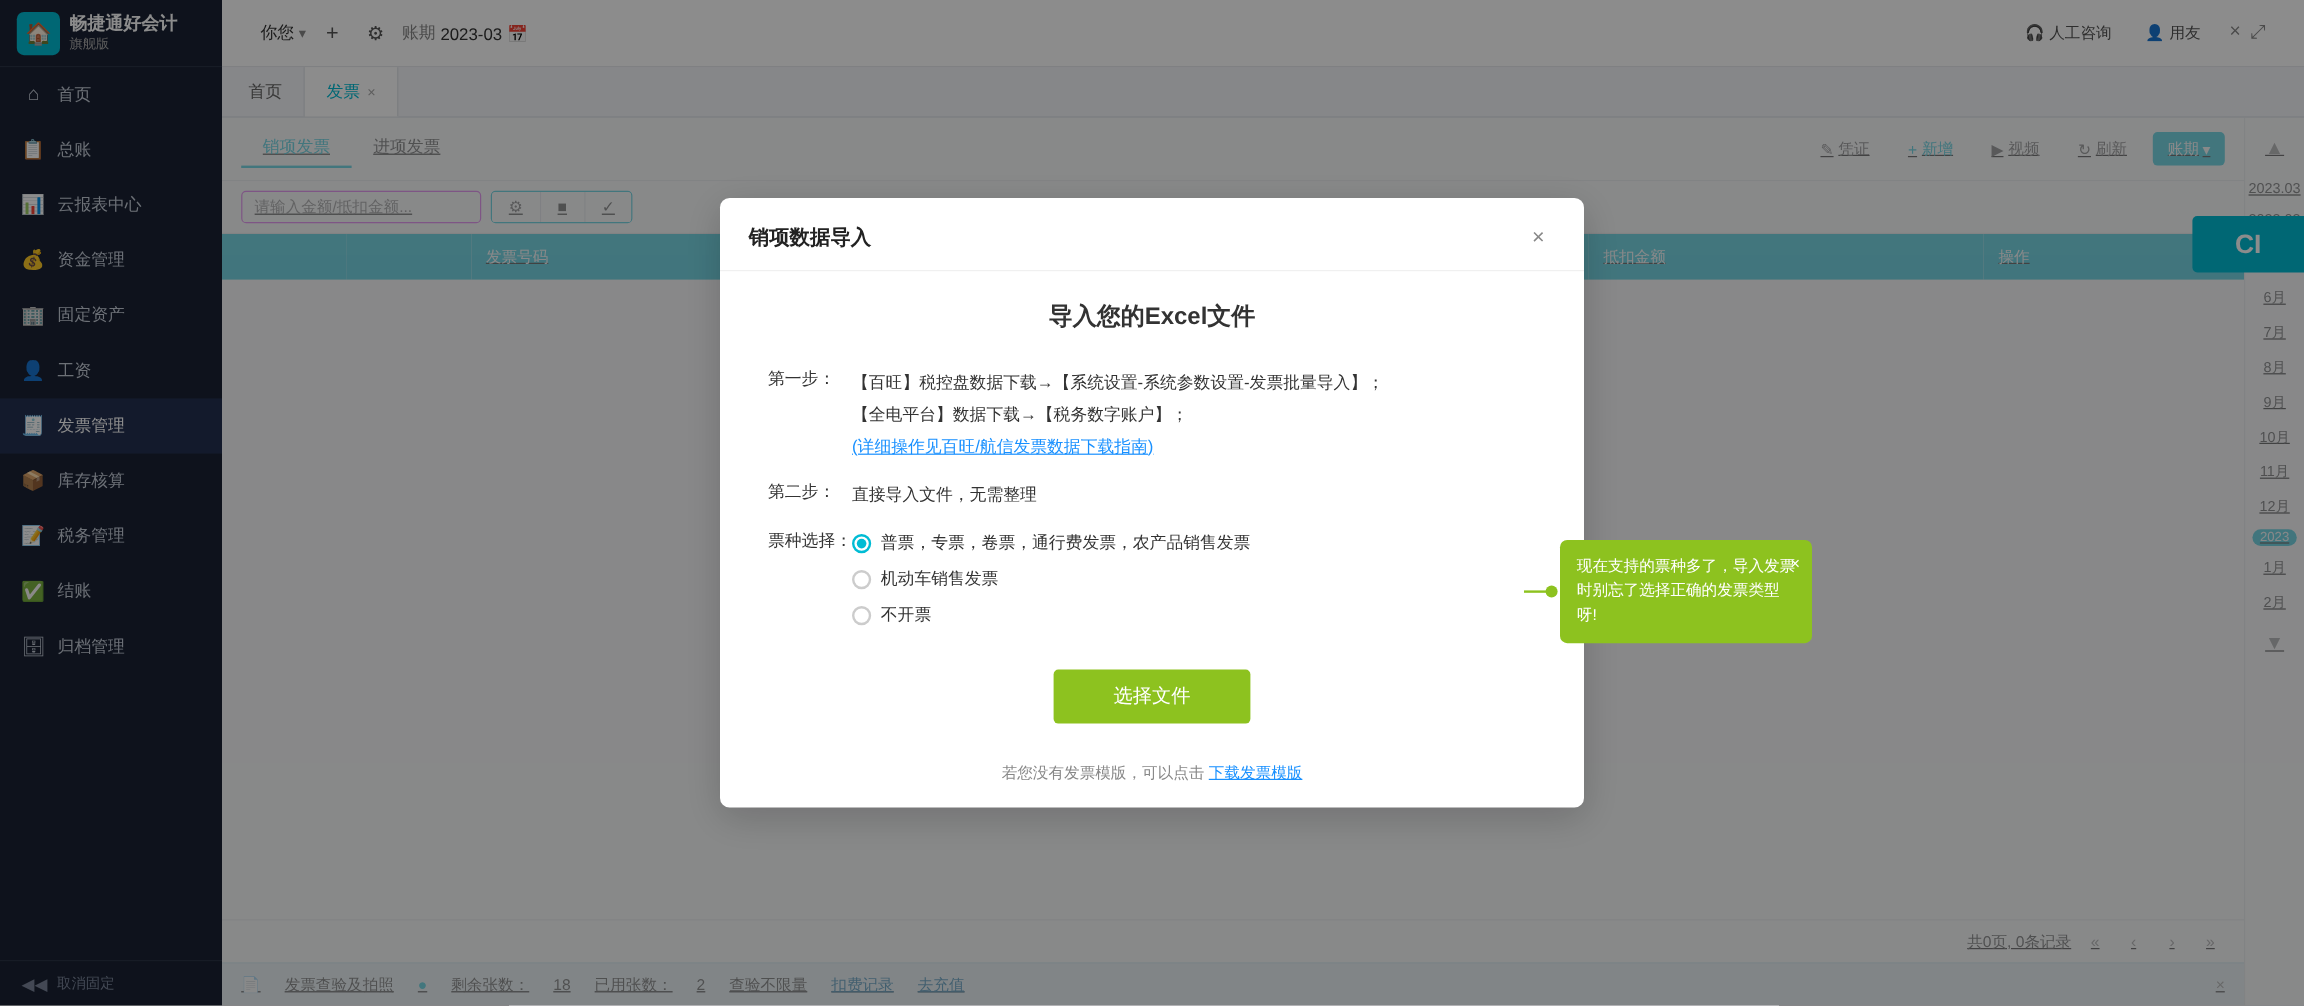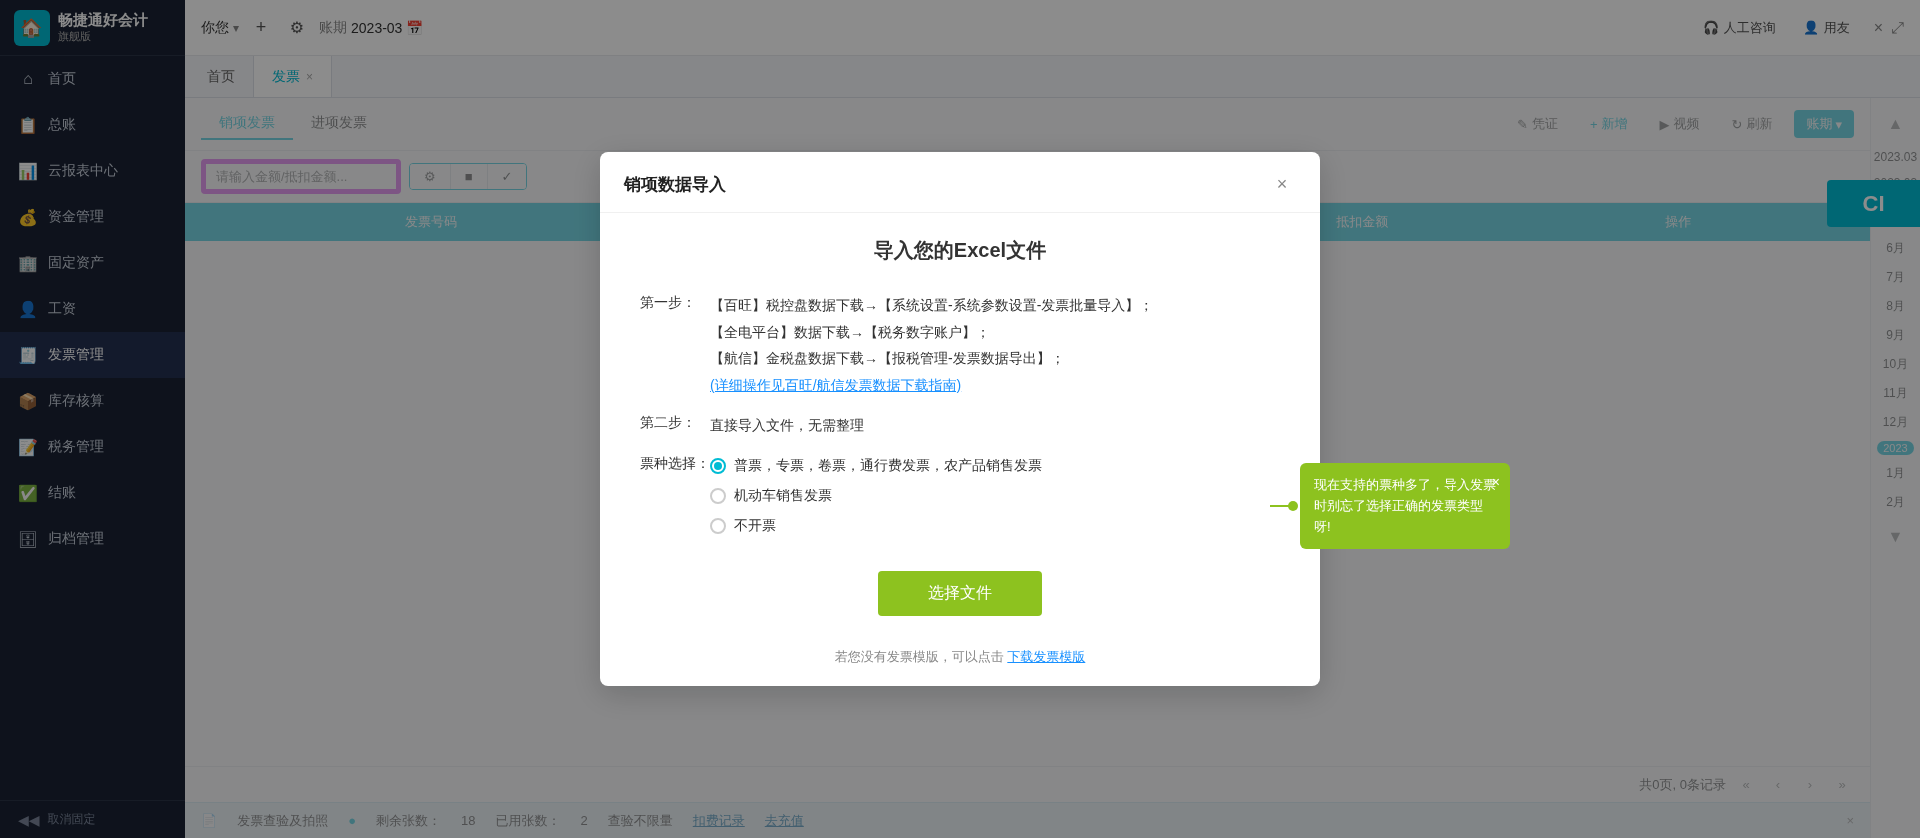--- a/index.html
+++ b/index.html
@@ -20,56 +20,56 @@
     .sidebar-item { display: flex; align-items: center; padding: 13px 18px; cursor: pointer; color: #c5ccd8; font-size: 14px; transition: background 0.2s; }
     .sidebar-item.active { background: #243050; color: #fff; }
     .sidebar-item-icon { width: 20px; height: 20px; margin-right: 10px; display: flex; align-items: center; justify-content: center; font-size: 16px; }
     .sidebar-bottom { padding: 10px 18px; color: #7a8499; font-size: 12px; display: flex; align-items: center; cursor: pointer; border-top: 1px solid #2a3346; }
     .sidebar-bottom-icon { margin-right: 8px; font-size: 14px; }
 
     
     .main-area { flex: 1; display: flex; flex-direction: column; height: 100%; overflow: hidden; }
 
     
-    .topbar { height: 56px; background: #fff; display: flex; align-items: center; padding: 0 16px; border-bottom: 1px solid #e8eaed; gap: 8px; flex-shrink: 0; }
+    .topbar { height: 56px; background: #fff; display: flex; align-items: center; padding: 0 32px; border-bottom: 1px solid #e8eaed; gap: 8px; flex-shrink: 0; }
     .topbar-company { display: flex; align-items: center; gap: 4px; font-size: 14px; color: #333; cursor: pointer; }
     .topbar-company-arrow { font-size: 12px; color: #888; }
     .topbar-plus { width: 28px; height: 28px; display: flex; align-items: center; justify-content: center; font-size: 18px; color: #555; cursor: pointer; }
     .topbar-gear { width: 28px; height: 28px; display: flex; align-items: center; justify-content: center; font-size: 16px; color: #555; cursor: pointer; }
     .topbar-period { display: flex; align-items: center; gap: 4px; font-size: 14px; color: #333; }
     .topbar-period-label { color: #888; }
     .topbar-period-value { color: #333; font-weight: 500; }
     .topbar-period-icon { font-size: 14px; color: #00bcd4; }
     .topbar-spacer { flex: 1; }
     .topbar-support { display: flex; align-items: center; gap: 4px; color: #555; font-size: 13px; cursor: pointer; }
     .topbar-user { display: flex; align-items: center; gap: 4px; color: #555; font-size: 13px; cursor: pointer; margin-left: 20px; }
 
     
     .tabbar { height: 42px; background: #f5f6fa; display: flex; align-items: stretch; border-bottom: 1px solid #dde1e7; flex-shrink: 0; padding-left: 4px; }
     .tab-item { display: flex; align-items: center; padding: 0 18px; cursor: pointer; font-size: 14px; color: #666; border-right: 1px solid #dde1e7; position: relative; }
     .tab-item.active { background: #fff; color: #00bcd4; font-weight: 500; }
     .tab-close { margin-left: 6px; font-size: 12px; color: #aaa; }
 
     
-    .content-area { flex: 1; display: flex; overflow: hidden; position: relative; }
+    .content-area { flex: 1; display: flex; overflow: hidden; position: relative; text-decoration: underline; }
 
     
     .invoice-page { flex: 1; display: flex; flex-direction: column; background: #f5f6fa; overflow: hidden; }
     .invoice-toolbar { background: #fff; padding: 10px 16px; display: flex; align-items: center; gap: 12px; border-bottom: 1px solid #e8eaed; flex-shrink: 0; }
     .invoice-tabs { display: flex; gap: 0; }
     .invoice-tab { padding: 6px 18px; font-size: 14px; color: #333; cursor: pointer; border-bottom: 2px solid transparent; }
     .invoice-tab.active { color: #00bcd4; border-bottom: 2px solid #00bcd4; font-weight: 500; }
     .inv-spacer { flex: 1; }
     .inv-btn { display: flex; align-items: center; gap: 4px; padding: 5px 10px; font-size: 13px; color: #555; cursor: pointer; }
     .inv-btn-new { color: #00bcd4; }
     .period-btn { background: #00bcd4; color: #fff; padding: 5px 12px; border-radius: 4px; font-size: 13px; cursor: pointer; display: flex; align-items: center; gap: 3px; }
 
     
     .filter-bar { background: #fff; padding: 8px 16px; display: flex; align-items: center; gap: 8px; border-bottom: 1px solid #e8eaed; flex-shrink: 0; }
-    .filter-input { border: 5px solid #d946ef; border-radius: 4px; padding: 5px 10px; font-size: 13px; color: #ef4444; width: 200px; outline: none; }
+    .filter-input { border: 1px solid #d946ef; border-radius: 4px; padding: 5px 10px; font-size: 13px; color: #ef4444; width: 200px; outline: none; }
     .filter-btn-group { display: flex; gap: 0; border: 1px solid #00bcd4; border-radius: 4px; overflow: hidden; }
     .filter-btn { padding: 5px 14px; font-size: 13px; cursor: pointer; background: #fff; color: #333; }
     .filter-btn.gear { color: #555; background: #fff; border-right: 1px solid #dde1e7; }
     .filter-btn.square { background: #fff; border-right: 1px solid #dde1e7; }
 
     
     .table-area { flex: 1; overflow: auto; background: #fff; }
     .invoice-table { width: 100%; border-collapse: collapse; font-size: 13px; }
     .invoice-table th { background: #00bcd4; color: #fff; padding: 10px 12px; text-align: left; font-weight: 500; white-space: nowrap; }
 
@@ -351,21 +351,20 @@
       <div class="modal-close">×</div>
     </div>
     <div class="modal-body">
       <div class="modal-main-title">导入您的Excel文件</div>
 
       <div class="step-row">
         <div class="step-label">第一步：</div>
         <div class="step-content">
           <div>【百旺】税控盘数据下载→【系统设置-系统参数设置-发票批量导入】；</div>
           <div>【全电平台】数据下载→【税务数字账户】；</div>
-          <div>【航信】金税盘数据下载→【报税管理-发票数据导出】；</div>
           <div>
             <span class="step-link">(详细操作见百旺/航信发票数据下载指南)</span>
           </div>
         </div>
       </div>
 
       <div class="step-row">
         <div class="step-label">第二步：</div>
         <div class="step-content">直接导入文件，无需整理</div>
       </div>

